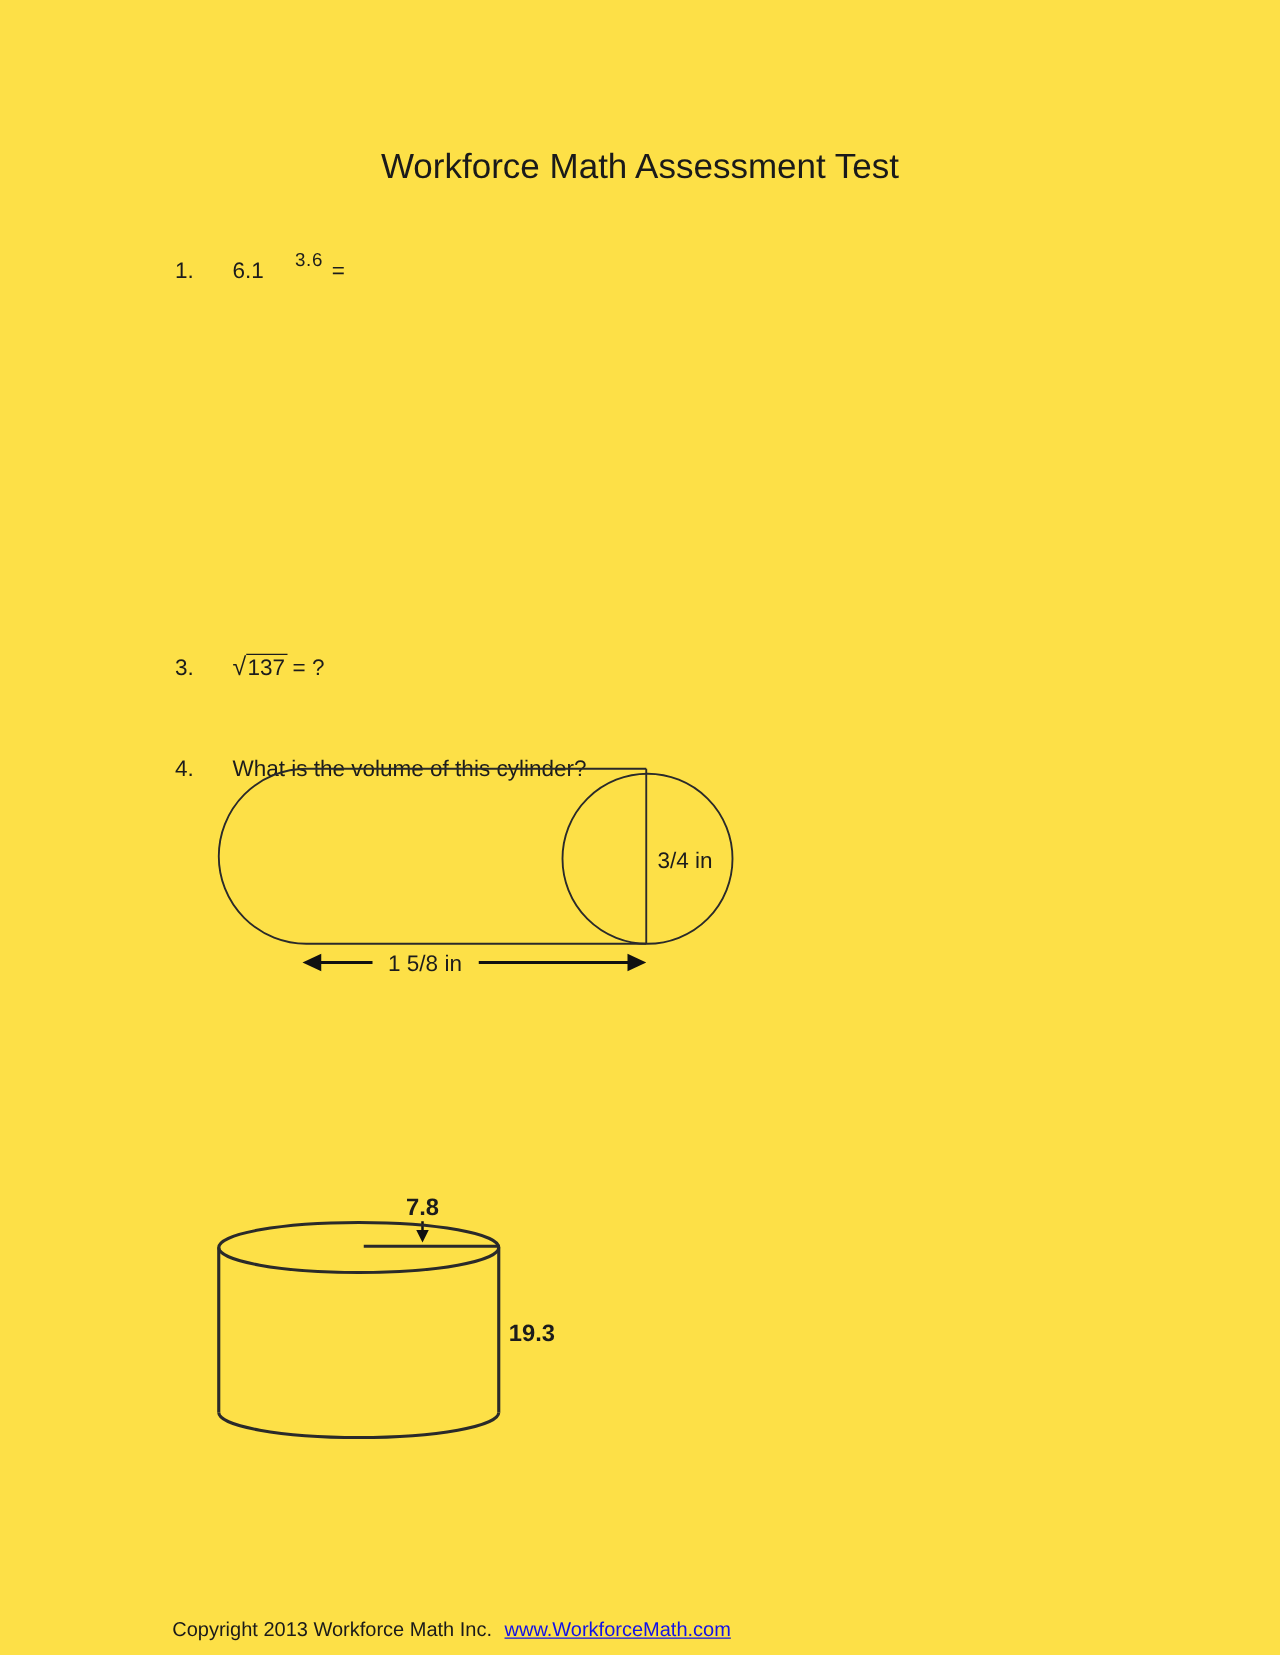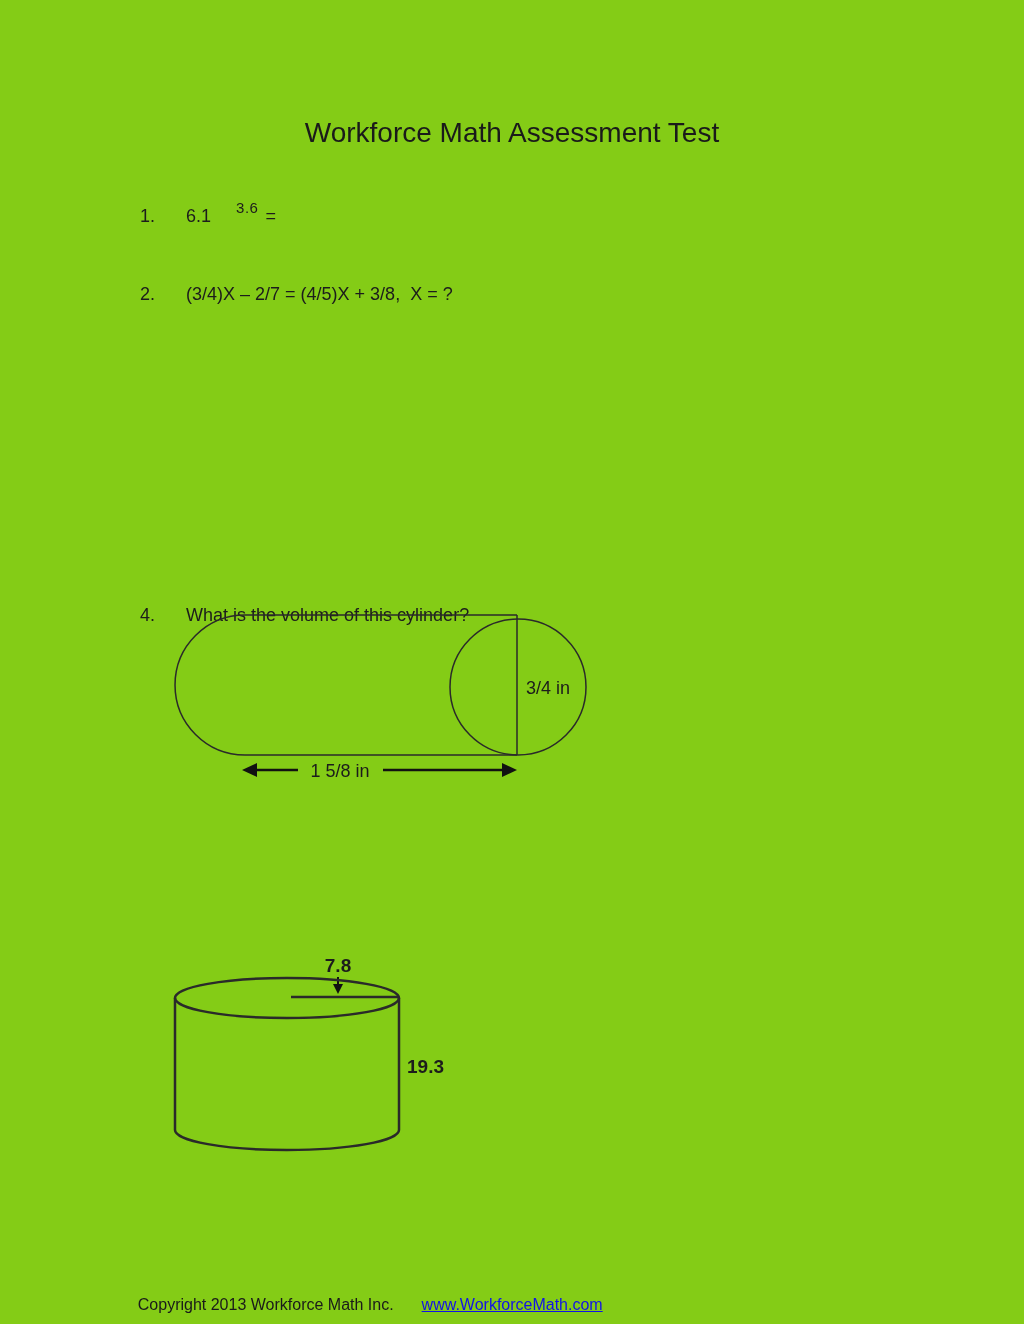--- a/index.html
+++ b/index.html
@@ -1,20 +1,20 @@
 <!DOCTYPE html>
 <html><head>
 <meta charset="utf-8">
 <style>
   html, body { margin: 0; padding: 0; background: #ffffff; }
   .page {
     position: relative;
     width: 1024px;
     height: 1324px;
-    background: #84cc16;
+    background: #fde047;
     font-family: "Liberation Sans", "DejaVu Sans", sans-serif;
     color: #1c1c1c;
     overflow: hidden;
   }
   .title {
     position: absolute;
     top: 117px;
     left: 0;
     width: 100%;
     margin: 0;
@@ -56,39 +56,39 @@
     position: absolute;
     top: 1278px;
     left: 120px;
     font-size: 16px;
     color: #1a1a1a;
     white-space: pre-wrap;
   }
   .footer-link {
     color: #1212e8;
     text-decoration: underline;
-    margin-left: 28px;
+    margin-left: 10px;
     cursor: pointer;
   }
 </style>
 </head>
 <body>
 
 <div class="page">
 
   <h1 class="title">Workforce Math Assessment Test</h1>
 
   <div class="q" style="top:180px">
     <span class="qnum">1.</span><span>6.1</span><span class="exp">3.6</span><span class="eq">=</span>
   </div>
 
-  <div class="q" style="top:258px">
-    <span class="qnum">2.</span><span>(3/4)X – 2/7 = (4/5)X + 3/8,  X = ?</span>
+
+  <div class="q" style="top:498px">
+    <span class="qnum">3.</span><span class="radical">√</span><span class="radicand">137</span><span class="sqrt-suffix">= ?</span>
   </div>
-
 
   <div class="q" style="top:579px">
     <span class="qnum">4.</span><span>What is the volume of this cylinder?</span>
   </div>
 
   <svg class="fig" style="left:170px; top:605px;" width="430" height="185" viewBox="0 0 430 185">
     <path class="outline thin" d="M 347 10 L 75 10 A 70 70 0 0 0 75 150 L 347 150"></path>
     <circle class="outline thin" cx="348" cy="82" r="68"></circle>
     <line class="outline thin" x1="347" y1="10" x2="347" y2="150"></line>
     <text class="dim-label" x="356" y="89" text-anchor="start">3/4 in</text>

